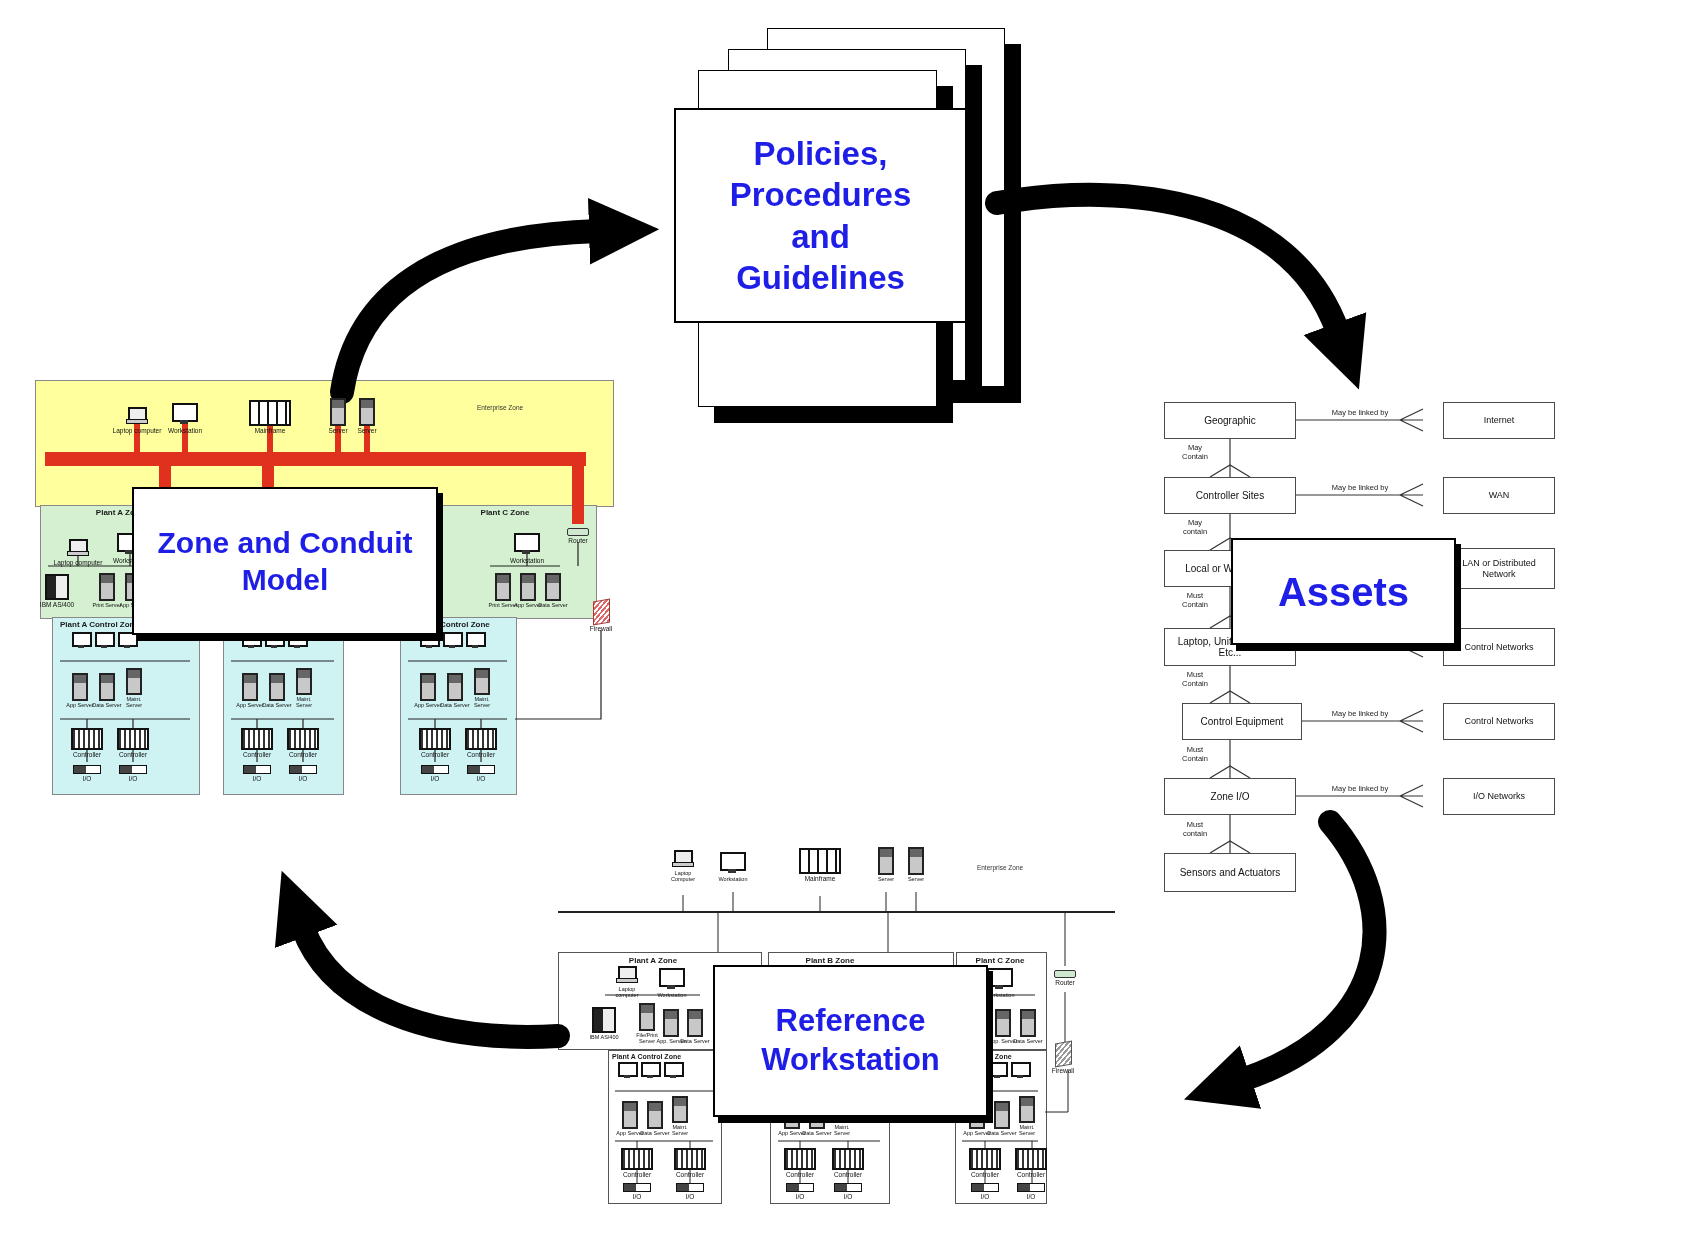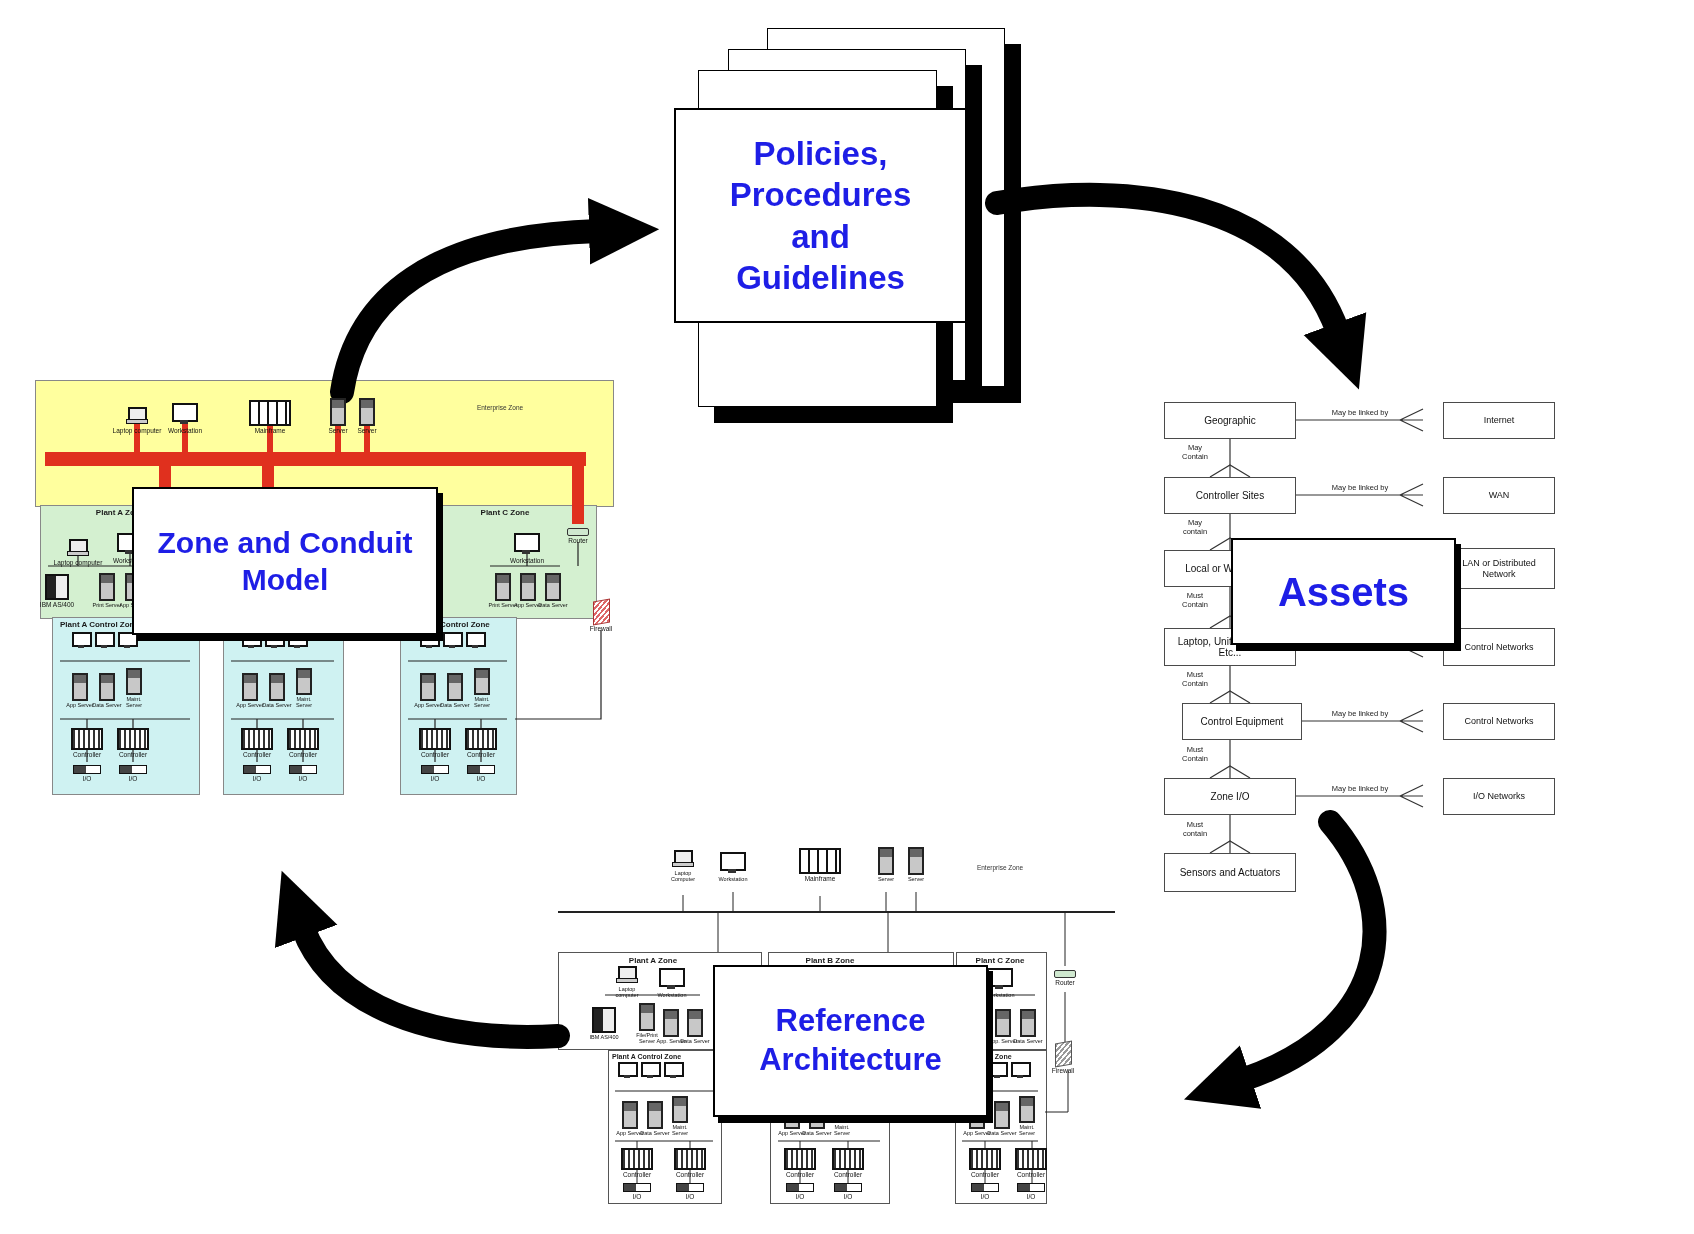--- a/index.html
+++ b/index.html
@@ -589,15 +589,15 @@
 contain</span>
 
   <div class="tbox sh" style="left:132px;top:487px;width:306px;height:148px;font-size:30px;">Zone and Conduit
 Model</div>
   <div class="tbox" style="left:674px;top:108px;width:293px;height:215px;font-size:33px;">Policies,
 Procedures
 and
 Guidelines</div>
   <div class="tbox sh" style="left:1231px;top:538px;width:225px;height:107px;font-size:40px;">Assets</div>
   <div class="tbox sh" style="left:713px;top:965px;width:275px;height:152px;font-size:31px;">Reference
-Architecture</div>
+Workstation</div>
 
 </div>
 
 </body></html>

